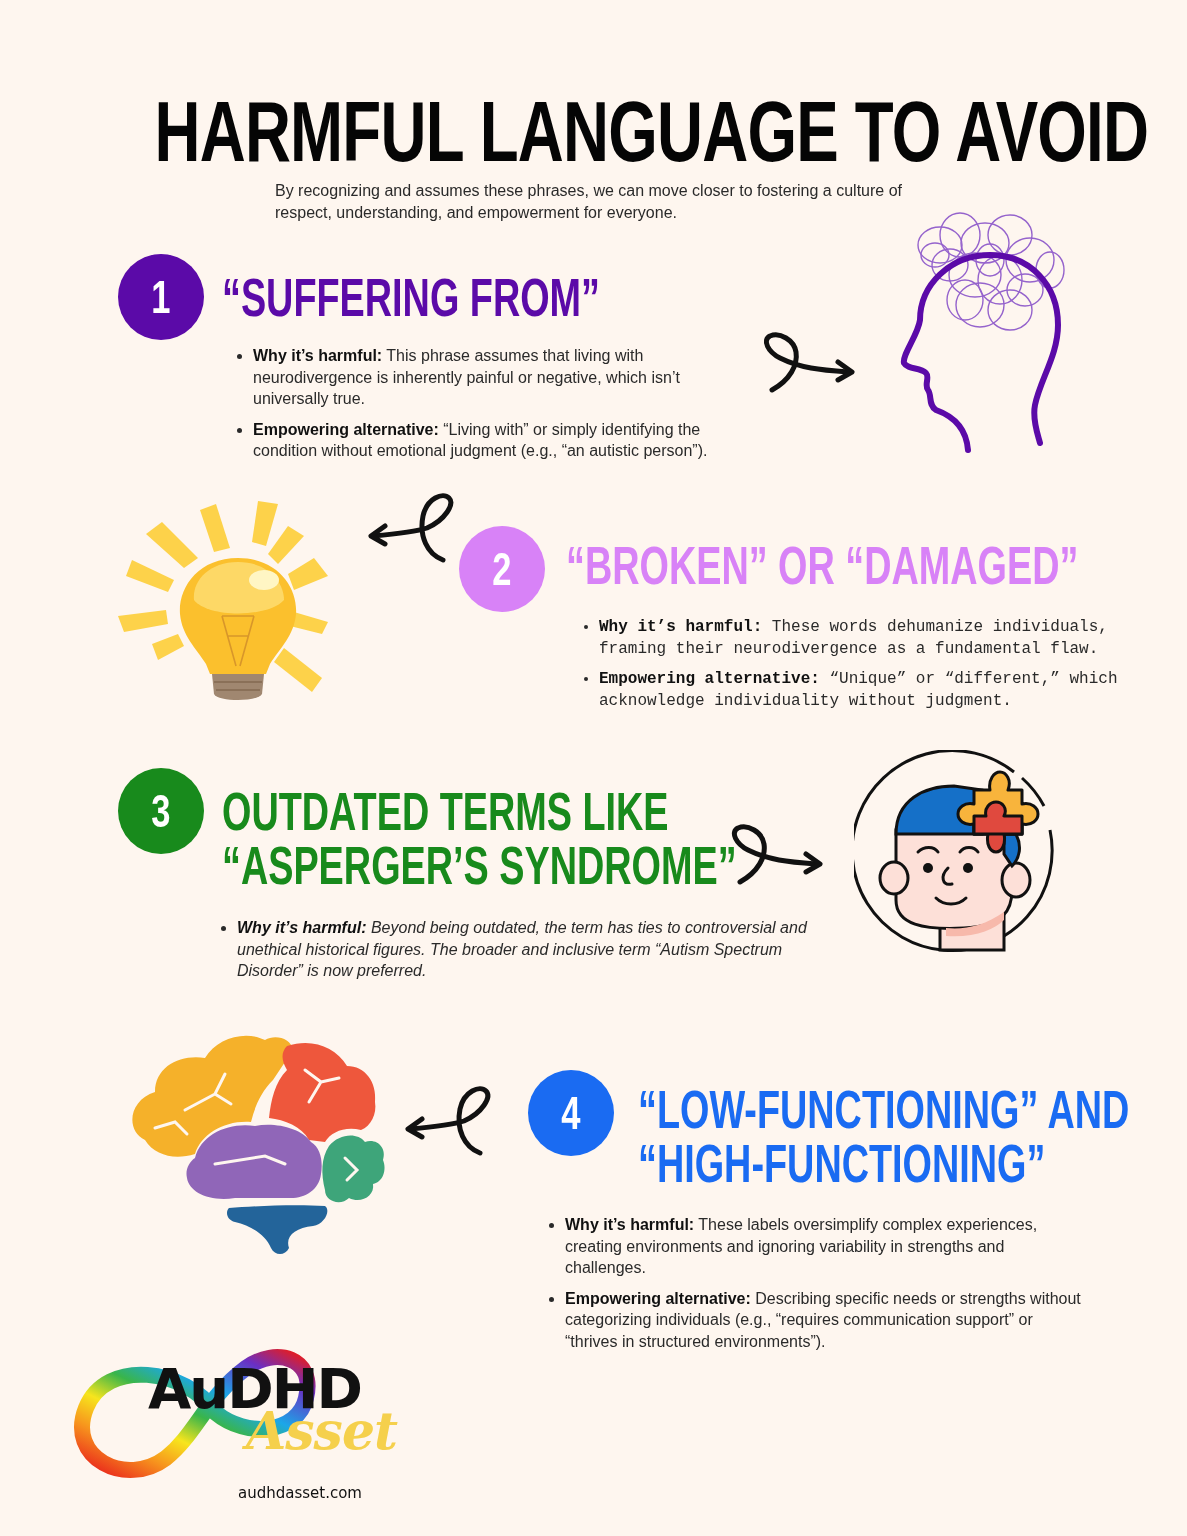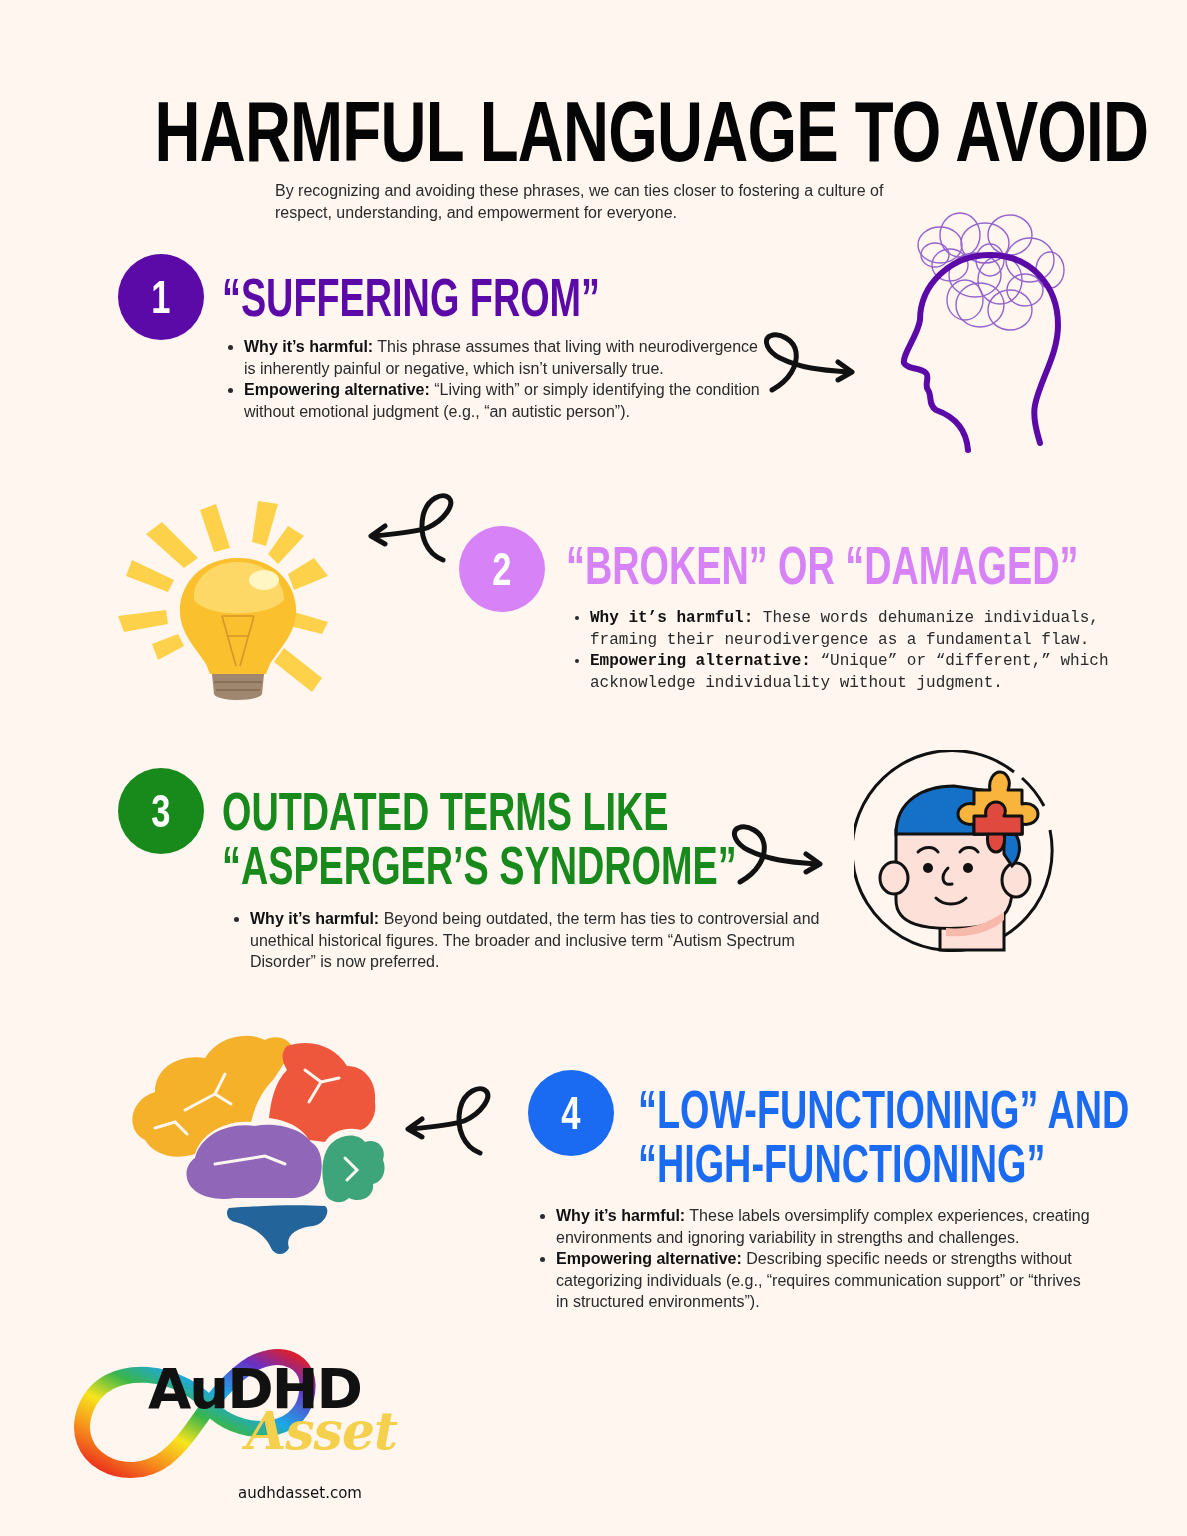--- a/index.html
+++ b/index.html
@@ -20,29 +20,29 @@
     width: 86px; height: 86px; border-radius: 50%; color: #fff;
     display: flex; align-items: center; justify-content: center;
     font-weight: 700; font-size: 46px;
   }
   .num-circle span { display: inline-block; transform: scaleX(0.75); }
   .heading {
     font-weight: 700; font-size: 54px; line-height: 54px; white-space: nowrap;
     transform: scaleX(0.70); transform-origin: 0 0; letter-spacing: 0px;
   }
   ul.bullets { margin: 0; padding: 0 0 0 22px; font-size: 16px; line-height: 21.5px; color: #2a2a2a; }
-  ul.bullets li { margin: 0; padding-left: 0; }
+  ul.bullets li { margin: 9px; padding-left: 0; }
   ul.bullets li b { color: #111; font-weight: 700; }
   svg { display: block; }
 </style>
 </head>
 <body>
 
 <div class="abs title">HARMFUL LANGUAGE TO AVOID</div>
-<div class="abs subtitle">By recognizing and avoiding these phrases, we can ties closer to fostering a culture of respect, understanding, and empowerment for everyone.</div>
+<div class="abs subtitle">By recognizing and assumes these phrases, we can move closer to fostering a culture of respect, understanding, and empowerment for everyone.</div>
 
 <div class="abs" style="left:0;top:0;">
   <div class="abs num-circle" style="left:118px;top:254px;background:#5b0aa8;">
     <span>1</span>
   </div>
   <div class="abs heading" style="left:222px;top:270px;color:#5b0aa8;">
     <div>“SUFFERING FROM”</div>
   </div>
   <ul class="abs bullets" style="left:222px;top:336px;width:520px;">
     <li><b>Why it’s harmful:</b><span> This phrase assumes that living with neurodivergence is inherently painful or negative, which isn’t universally true.</span></li>
@@ -122,21 +122,21 @@
 </div>
 
 <div class="abs" style="left:0;top:0;">
   <div class="abs num-circle" style="left:118px;top:768px;background:#188a1c;">
     <span>3</span>
   </div>
   <div class="abs heading" style="left:222px;top:784px;color:#188a1c;">
     <div>OUTDATED TERMS LIKE</div>
     <div>“ASPERGER’S SYNDROME”</div>
   </div>
-  <ul class="abs bullets" style="left:228px;top:908px;width:590px;">
+  <ul class="abs bullets" style="left:206px;top:908px;width:590px;font-style:italic;">
     <li><b>Why it’s harmful:</b><span> Beyond being outdated, the term has ties to controversial and unethical historical figures. The broader and inclusive term “Autism Spectrum Disorder” is now preferred.</span></li>
   </ul>
   <div class="abs" style="left:728px;top:812px;">
     <svg width="100" height="80" viewBox="0 0 100 80">
       <path d="M12 70 C 30 60, 38 45, 36 32 C 34 20, 20 12, 10 16 C 2 20, 8 32, 20 38 C 40 48, 60 50, 88 52" fill="none" stroke="#111" stroke-width="5" stroke-linecap="round"></path>
       <path d="M78 42 L92 52 L78 60" fill="none" stroke="#111" stroke-width="5" stroke-linecap="round" stroke-linejoin="round"></path>
     </svg>
   </div>
   <div class="abs" style="left:854px;top:750px;">
     <svg width="210" height="205" viewBox="0 0 210 205">

